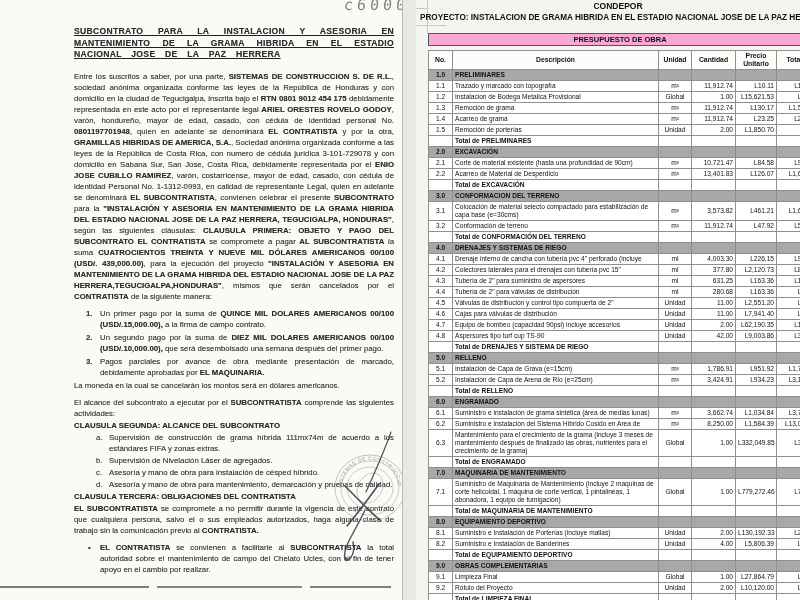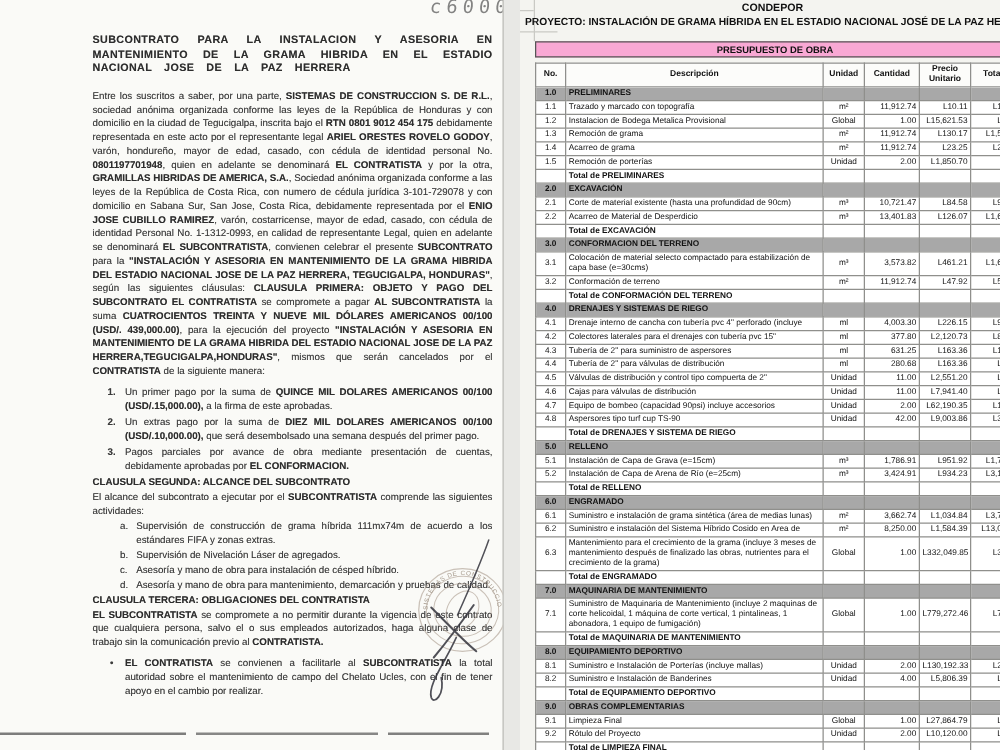--- a/index.html
+++ b/index.html
@@ -4,21 +4,21 @@
 <style>
   *{margin:0;padding:0;box-sizing:border-box}
   html,body{width:800px;height:600px;overflow:hidden}
   body{position:relative;font-family:"Liberation Sans",sans-serif;background:#e8e8e5}
 
   
   .left-page{position:absolute;left:0;top:0;width:403px;height:600px;background:#fafaf7;border-right:1px solid #b8b8b4;overflow:hidden}
   .hand-mark{position:absolute;top:-4px;left:344px;font-size:15px;color:#6e6e6e;letter-spacing:4px;transform:skewX(-6deg);font-family:"DejaVu Sans Mono",monospace;opacity:.85}
   .doc{position:absolute;left:74px;top:26px;width:320px;font-size:7.8px;line-height:11px;color:#3b3b3b;text-shadow:0 0 .4px rgba(70,70,70,.55)}
   .blk{margin-bottom:6px}
-  .blk.title{font-weight:bold;color:#222;font-size:8.6px;line-height:11.5px;letter-spacing:.3px;word-spacing:7px;text-align:justify;margin-bottom:10px}
+  .blk.title{font-weight:bold;color:#222;text-decoration:underline;font-size:8.6px;line-height:11.5px;letter-spacing:.3px;word-spacing:7px;text-align:justify;margin-bottom:10px}
   .blk.para{text-align:justify}
   .blk.para-tight{text-align:justify;margin-bottom:1px}
   .blk.heading{font-weight:bold;color:#2e2e2e;margin-bottom:1px}
   .b{font-weight:bold;color:#2d2d2d}
   .blk.li-num{display:flex;margin:0 0 2px 12px}
   .blk.li-num .mk{width:14px;flex:none;font-weight:bold}
   .blk.li-alpha{display:flex;margin:0 0 1px 22px}
   .blk.li-alpha .mk{width:13px;flex:none}
   .blk.li-bullet{display:flex;margin:2px 0 2px 14px}
   .blk.li-bullet .mk{width:12px;flex:none;font-weight:bold}
@@ -50,32 +50,33 @@
 </head>
 <body>
 
 <div class="left-page">
   <div class="hand-mark">c6000</div>
   <div class="doc">
       <div class="blk title"><span class="bt"><span class="b">SUBCONTRATO PARA LA INSTALACION Y ASESORIA EN MANTENIMIENTO DE LA GRAMA HIBRIDA EN EL ESTADIO NACIONAL JOSE DE LA PAZ HERRERA</span></span></div>
       <div class="blk para"><span class="bt"><span>Entre los suscritos a saber, por una parte, </span><span class="b">SISTEMAS DE CONSTRUCCION S. DE R.L.</span><span>, sociedad anónima organizada conforme las leyes de la República de Honduras y con domicilio en la ciudad de Tegucigalpa, inscrita bajo el </span><span class="b">RTN 0801 9012 454 175</span><span> debidamente representada en este acto por el representante legal </span><span class="b">ARIEL ORESTES ROVELO GODOY</span><span>, varón, hondureño, mayor de edad, casado, con cédula de identidad personal No. </span><span class="b">0801197701948</span><span>, quien en adelante se denominará </span><span class="b">EL CONTRATISTA</span><span> y por la otra, </span><span class="b">GRAMILLAS HIBRIDAS DE AMERICA, S.A.</span><span>, Sociedad anónima organizada conforme a las leyes de la República de Costa Rica, con numero de cédula jurídica 3-101-729078 y con domicilio en Sabana Sur, San Jose, Costa Rica, debidamente representada por el </span><span class="b">ENIO JOSE CUBILLO RAMIREZ</span><span>, varón, costarricense, mayor de edad, casado, con cédula de identidad Personal No. 1-1312-0993, en calidad de representante Legal, quien en adelante se denominará </span><span class="b">EL SUBCONTRATISTA</span><span>, convienen celebrar el presente </span><span class="b">SUBCONTRATO</span><span> para la </span><span class="b">"INSTALACIÓN Y ASESORIA EN MANTENIMIENTO DE LA GRAMA HIBRIDA DEL ESTADIO NACIONAL JOSE DE LA PAZ HERRERA, TEGUCIGALPA, HONDURAS"</span><span>, según las siguientes cláusulas: </span><span class="b">CLAUSULA PRIMERA: OBJETO Y PAGO DEL SUBCONTRATO EL CONTRATISTA</span><span> se compromete a pagar </span><span class="b">AL SUBCONTRATISTA</span><span> la suma </span><span class="b">CUATROCIENTOS TREINTA Y NUEVE MIL DÓLARES AMERICANOS 00/100 (USD/. 439,000.00)</span><span>, para la ejecución del proyecto </span><span class="b">"INSTALACIÓN Y ASESORIA EN MANTENIMIENTO DE LA GRAMA HIBRIDA DEL ESTADIO NACIONAL JOSE DE LA PAZ HERRERA,TEGUCIGALPA,HONDURAS"</span><span>, mismos que serán cancelados por el </span><span class="b">CONTRATISTA</span><span> de la siguiente manera:</span></span></div>
       <div class="blk li-num">
         <span class="mk">1.</span>
-        <span class="bt"><span>Un primer pago por la suma de </span><span class="b">QUINCE MIL DOLARES AMERICANOS 00/100 (USD/.15,000.00),</span><span> a la firma de este aprobadas.</span></span>
+        <span class="bt"><span>Un primer pago por la suma de </span><span class="b">QUINCE MIL DOLARES AMERICANOS 00/100 (USD/.15,000.00),</span><span> a la firma de campo contrato.</span></span>
       </div>
       <div class="blk li-num">
         <span class="mk">2.</span>
-        <span class="bt"><span>Un extras pago por la suma de </span><span class="b">DIEZ MIL DOLARES AMERICANOS 00/100 (USD/.10,000.00),</span><span> que será desembolsado una semana después del primer pago.</span></span>
+        <span class="bt"><span>Un segundo pago por la suma de </span><span class="b">DIEZ MIL DOLARES AMERICANOS 00/100 (USD/.10,000.00),</span><span> que será desembolsado una semana después del primer pago.</span></span>
       </div>
       <div class="blk li-num">
         <span class="mk">3.</span>
-        <span class="bt"><span>Pagos parciales por avance de obra mediante presentación de cuentas, debidamente aprobadas por </span><span class="b">EL CONFORMACION.</span></span>
-      </div>
+        <span class="bt"><span>Pagos parciales por avance de obra mediante presentación de marcado, debidamente aprobadas por </span><span class="b">EL MAQUINARIA.</span></span>
+      </div>
+      <div class="blk para"><span class="bt"><span>La moneda en la cual se cancelarán los montos será en dólares americanos.</span></span></div>
+      <div class="blk para-tight"><span class="bt"><span>El alcance del subcontrato a ejecutar por el </span><span class="b">SUBCONTRATISTA</span><span> comprende las siguientes actividades:</span></span></div>
       <div class="blk heading"><span class="bt"><span class="b">CLAUSULA SEGUNDA: ALCANCE DEL SUBCONTRATO</span></span></div>
-      <div class="blk para-tight"><span class="bt"><span>El alcance del subcontrato a ejecutar por el </span><span class="b">SUBCONTRATISTA</span><span> comprende las siguientes actividades:</span></span></div>
       <div class="blk li-alpha">
         <span class="mk">a.</span>
         <span class="bt"><span>Supervisión de construcción de grama híbrida 111mx74m de acuerdo a los estándares FIFA y zonas extras.</span></span>
       </div>
       <div class="blk li-alpha">
         <span class="mk">b.</span>
         <span class="bt"><span>Supervisión de Nivelación Láser de agregados.</span></span>
       </div>
       <div class="blk li-alpha">
         <span class="mk">c.</span>

